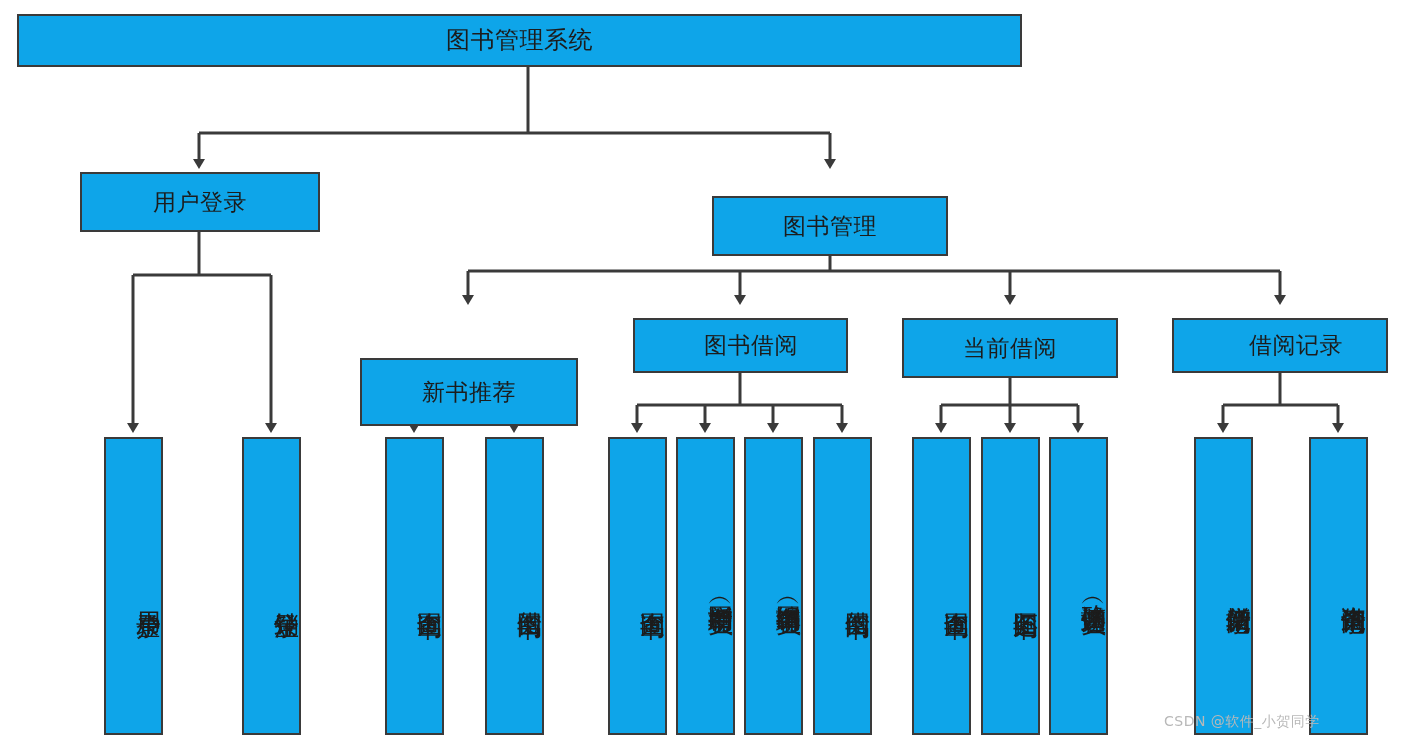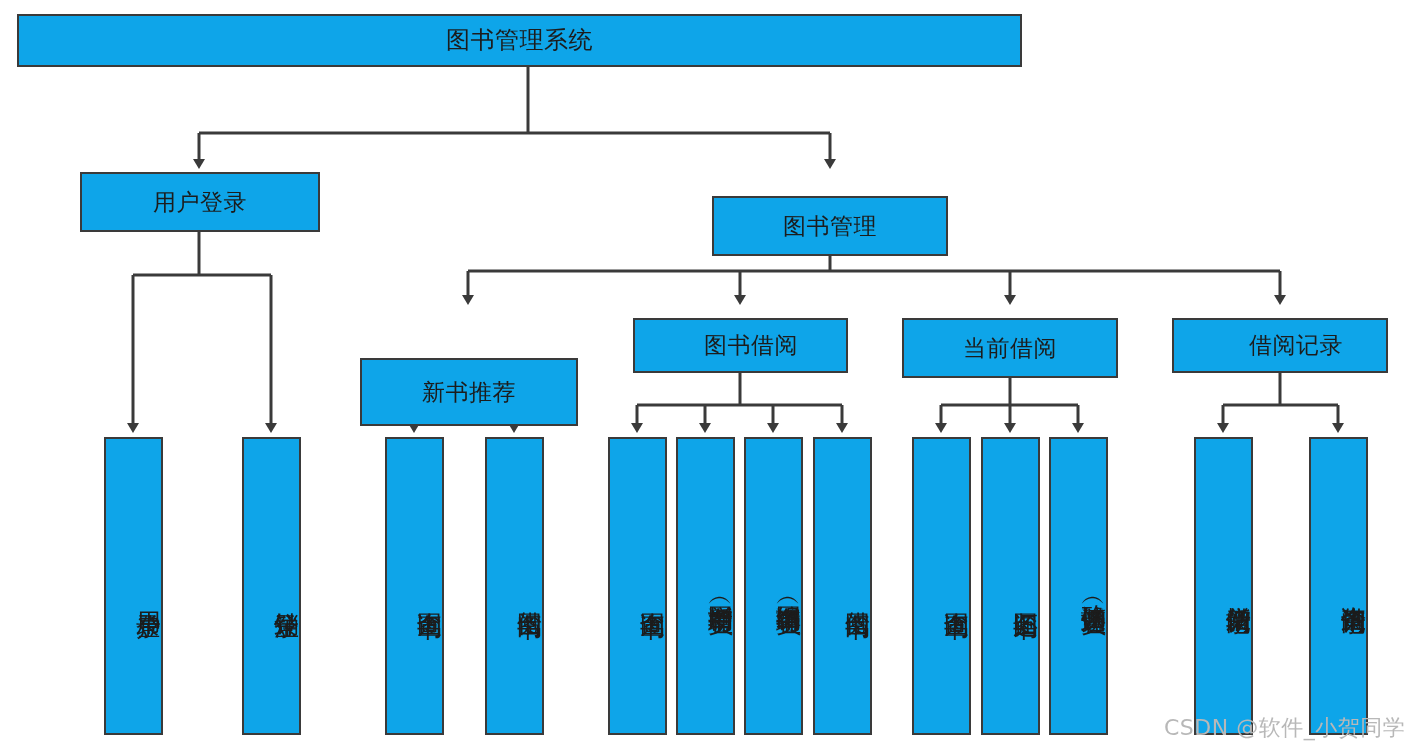--- a/index.html
+++ b/index.html
@@ -54,21 +54,21 @@
     align-items: flex-start;
     justify-content: center;
   }
   .node-v.tall {
     padding-top: 6px;
   }
   .watermark {
     position: absolute;
     left: 1164px;
     top: 713px;
-    font-size: 22px;
+    font-size: 14px;
     color: #b8b8b8;
     white-space: nowrap;
     letter-spacing: 0.5px;
     pointer-events: none;
   }
 </style>
 </head>
 <body>
 
 <div id="diagram-root">

